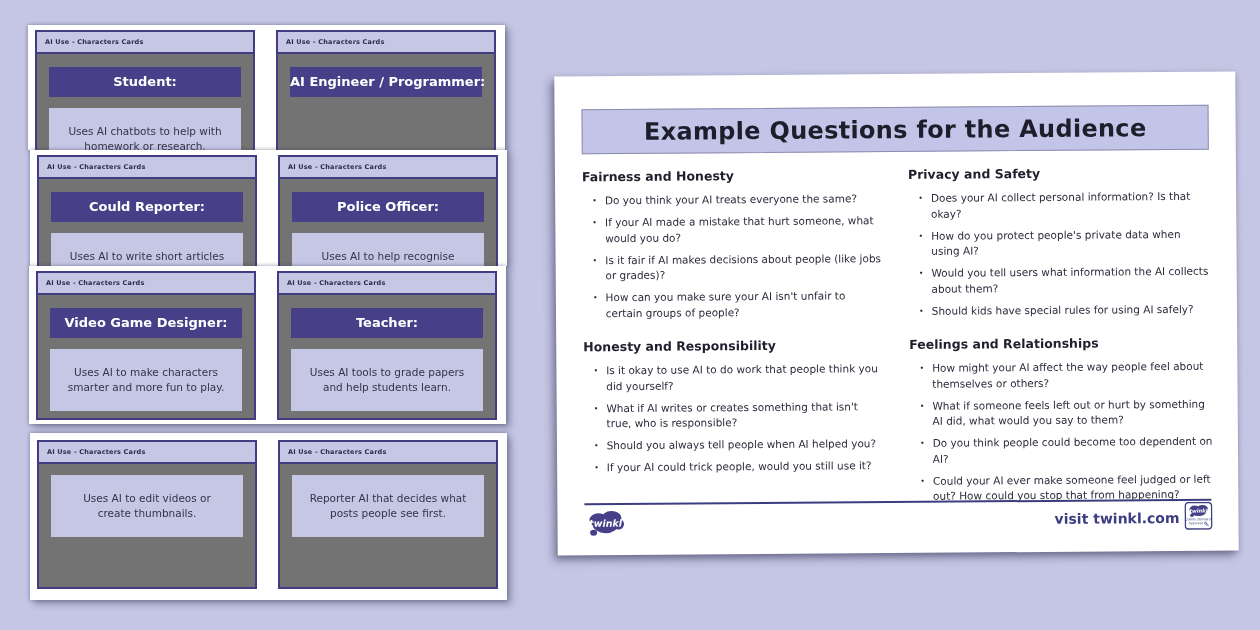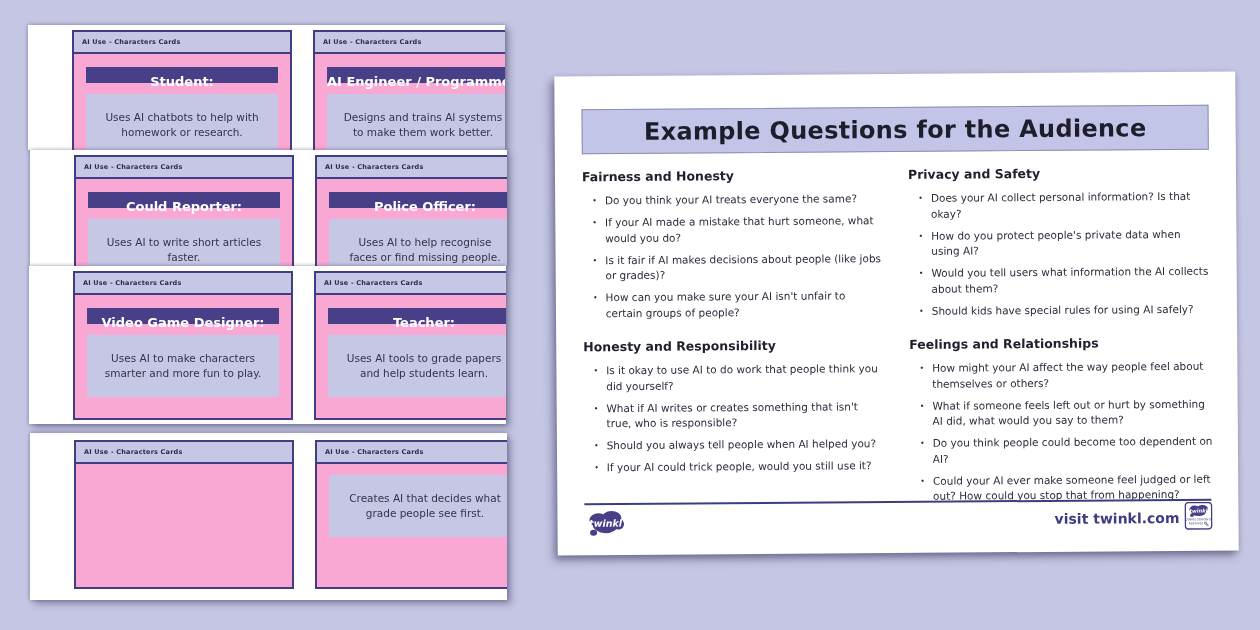--- a/index.html
+++ b/index.html
@@ -14,33 +14,33 @@
     position:absolute; background:#ffffff; width:477px; overflow:hidden;
     box-shadow: 0 0 4px rgba(50,50,85,.45), 4px 4px 7px rgba(50,50,85,.38);
   }
   .sheet-0 { left:28px; top:25px;  height:125px; z-index:1; }
   .sheet-1 { left:30px; top:150px; height:116px; z-index:2; }
   .sheet-2 { left:29px; top:266px; height:158px; z-index:3; }
   .sheet-3 { left:30px; top:433px; height:167px; z-index:2; }
 
   .card {
     position:absolute; top:5px; width:220px; height:149px;
-    background:#f9a8d4; border:2px solid #423c82; box-sizing:border-box;margin-left:37px;
+    background:#737373; border:2px solid #423c82; box-sizing:border-box;
   }
   .sheet-3 .card { top:7px; }
   .card-0 { left:7px; }
   .card-1 { left:248px; }
 
   .card-head {
     height:20px; background:#c6c7e5; border-bottom:2px solid #423c82;
     font-size:6.5px; font-weight:bold; color:#2c2c4a;
     line-height:20px; padding-left:8px; letter-spacing:.2px;
   }
   .card-title {
-    margin:13px 12px 0; height:16px; background:#474088; color:#ffffff;
+    margin:13px 12px 0; height:30px; background:#474088; color:#ffffff;
     font-size:13px; font-weight:bold; text-align:center; line-height:30px;
     white-space:nowrap;
   }
   .card-desc {
     margin:11px 12px 0; height:62px; background:#c6c7e5; color:#33334a;
     font-size:10.5px; line-height:1.4; text-align:center;
     display:flex; align-items:center; justify-content:center;
     padding:0 16px; box-sizing:border-box;
   }
 
@@ -98,23 +98,20 @@
         <div class="card card-0">
           <div class="card-head">AI Use - Characters Cards</div>
           <div class="card-title">Student:</div>
           <div class="card-desc">
             <span>Uses AI chatbots to help with homework or research.</span>
           </div>
         </div>
         <div class="card card-1">
           <div class="card-head">AI Use - Characters Cards</div>
           <div class="card-title">AI Engineer / Programmer:</div>
-          <div class="card-desc">
-            <span>Designs and trains AI systems to make them work better.</span>
-          </div>
         </div>
       </div>
       <div class="sheet sheet-1">
         <div class="card card-0">
           <div class="card-head">AI Use - Characters Cards</div>
           <div class="card-title">Could Reporter:</div>
           <div class="card-desc">
             <span>Uses AI to write short articles faster.</span>
           </div>
         </div>
@@ -138,25 +135,28 @@
           <div class="card-head">AI Use - Characters Cards</div>
           <div class="card-title">Teacher:</div>
           <div class="card-desc">
             <span>Uses AI tools to grade papers and help students learn.</span>
           </div>
         </div>
       </div>
       <div class="sheet sheet-3">
         <div class="card card-0">
           <div class="card-head">AI Use - Characters Cards</div>
-        </div>
-        <div class="card card-1">
-          <div class="card-head">AI Use - Characters Cards</div>
-          <div class="card-desc">
-            <span>Creates AI that decides what grade people see first.</span>
+          <div class="card-desc">
+            <span>Uses AI to edit videos or create thumbnails.</span>
+          </div>
+        </div>
+        <div class="card card-1">
+          <div class="card-head">AI Use - Characters Cards</div>
+          <div class="card-desc">
+            <span>Reporter AI that decides what posts people see first.</span>
           </div>
         </div>
       </div>
     </div>
 
   <div class="worksheet">
     <div class="ws-title-box">
       <h1 class="ws-title">Example Questions for the Audience</h1>
     </div>
 

